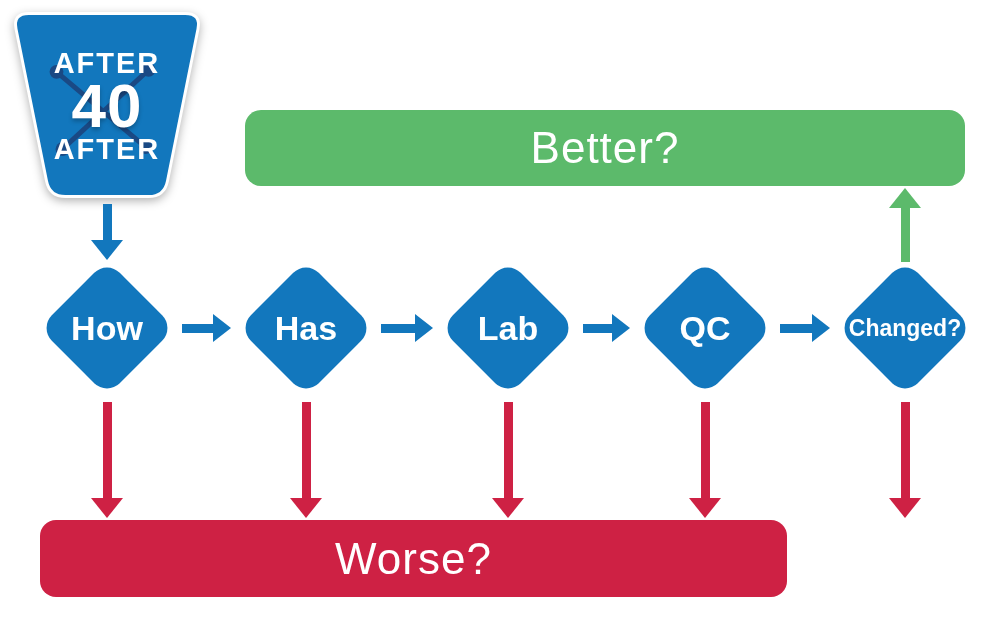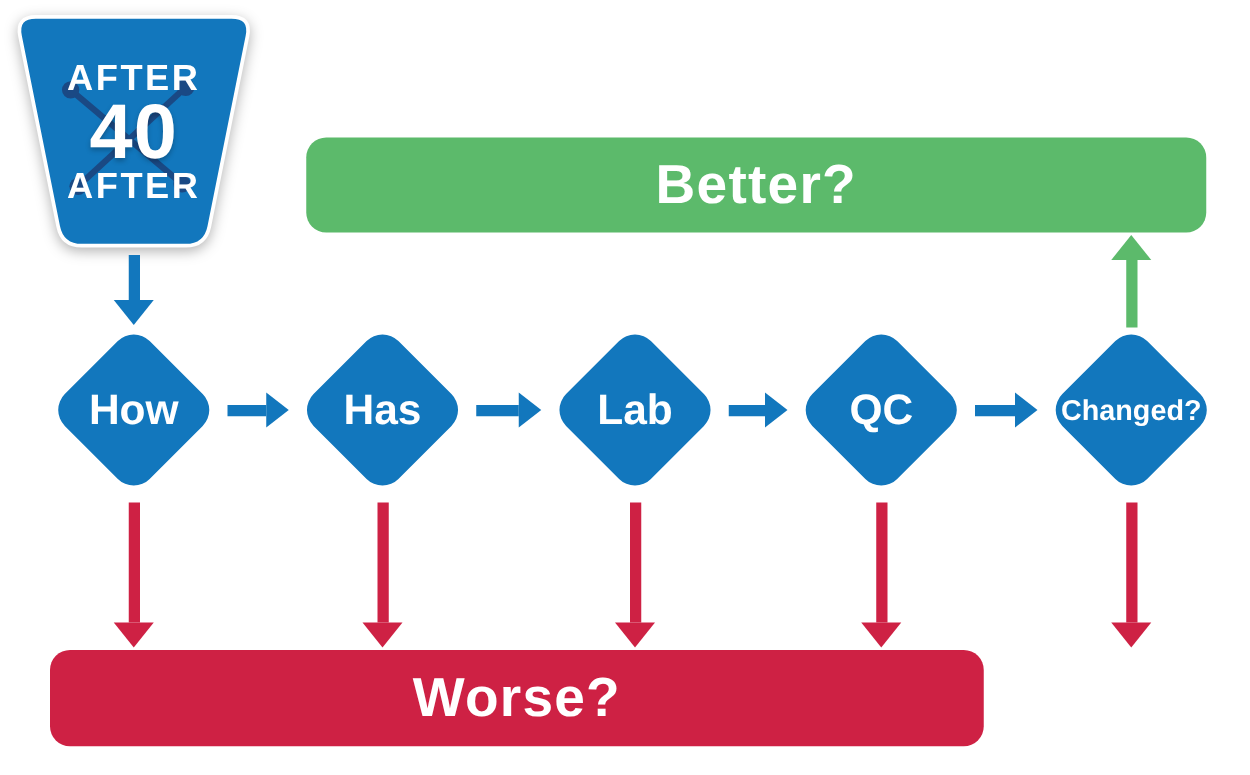--- a/index.html
+++ b/index.html
@@ -7,21 +7,21 @@
     --green:#5CBA6B;
     --red:#CE2144;
     --navy:#1D3A71;
   }
   html,body{margin:0;padding:0;}
   body{font-family:"Liberation Sans", sans-serif;background:#ffffff;}
   .canvas{position:relative;width:1000px;height:620px;background:#ffffff;overflow:hidden;}
 
   
   .bar{position:absolute;border-radius:16px;display:flex;align-items:center;justify-content:center;
-       color:#fff;font-weight:bold;font-size:44px;letter-spacing:1px;}
+       color:#fff;font-weight:normal;font-size:44px;letter-spacing:1px;}
   .bar.better{left:245px;top:110px;width:720px;height:76px;background:var(--green);}
   .bar.worse{left:40px;top:520px;width:747px;height:77px;background:var(--red);}
 
   
   .diamond{position:absolute;width:96px;height:96px;background:var(--blue);
            border-radius:18px;transform:rotate(45deg);top:280px;}
   .diamond .lbl{position:absolute;inset:-32px;transform:rotate(-45deg);
                 display:flex;align-items:center;justify-content:center;
                 color:#fff;font-weight:bold;font-size:34px;white-space:nowrap;}
   .d1{left:59px;} .d2{left:258px;} .d3{left:460px;} .d4{left:657px;} .d5{left:857px;}

